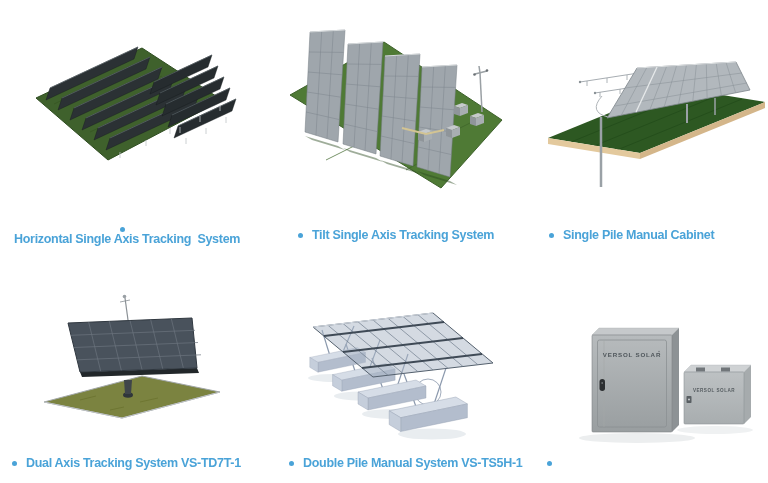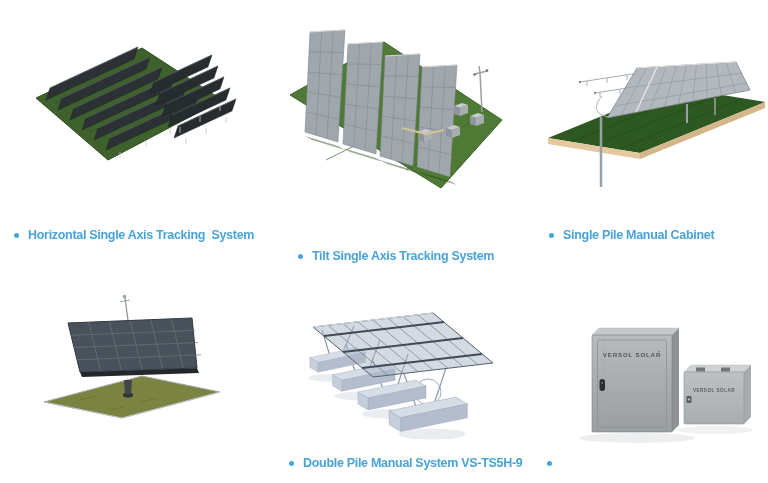--- a/index.html
+++ b/index.html
@@ -18,22 +18,22 @@
   #c5{left:512px;top:250px;height:233px;}
   .art{position:absolute;left:0;display:block;}
   .row1 .art{top:20px;width:256px;height:195px;}
   .row2 .art{top:30px;width:256px;height:180px;}
   .caption{
     position:absolute;display:flex;align-items:center;height:16px;
     color:#4aa3d8;font-size:12.5px;font-weight:bold;letter-spacing:-0.3px;
   }
   .row1 .caption{top:227px;}
   .row2 .caption{top:205px;}
-  #c0 .caption{left:14px;}
-  #c1 .caption{left:42px;margin-top:21px;}
+  #c0 .caption{left:14px;flex-direction:column;}
+  #c1 .caption{left:42px;}
   #c2 .caption{left:37px;}
   #c3 .caption{left:12px;}
   #c4 .caption{left:33px;}
   #c5 .caption{left:35px;}
   .bullet{width:5px;height:5px;border-radius:50%;background:#4aa3d8;margin-right:9px;flex:0 0 auto;}
   .label{white-space:pre;}
   text{font-family:"Liberation Sans", sans-serif;}
 </style>
 </head>
 <body>
@@ -241,20 +241,24 @@
           <line x1="74" y1="67.5" x2="198" y2="62.5"></line>
           <line x1="77" y1="79.8" x2="201" y2="74.8"></line>
         </g>
       </g>
       <g>
         <line x1="128" y1="40" x2="125" y2="18" stroke="#8a9095" stroke-width="1.2"></line>
         <line x1="120" y1="22" x2="130" y2="20" stroke="#8a9095" stroke-width="0.8"></line>
         <circle cx="124.5" cy="16.5" r="1.8" fill="#9aa0a5"></circle>
       </g>
     </svg>
+    <div class="caption">
+      <span class="bullet"></span>
+      <span class="label">Dual Axis Tracking System VS-TD7T-1</span>
+    </div>
   </div>
 
   <div class="cell row2" id="c4">
     <svg class="art" viewBox="0 0 256 180">
       <defs>
         <g id="block">
           <polygon points="-32,-8 26,-20 36,-14 -22,-2" fill="#d6dde7" stroke="#97a2b4" stroke-width="0.4"></polygon>
           <polygon points="-22,-2 36,-14 36,-2 -22,10" fill="#b3bdcd" stroke="#97a2b4" stroke-width="0.4"></polygon>
           <polygon points="-32,-8 -22,-2 -22,10 -32,4" fill="#c5cedb" stroke="#97a2b4" stroke-width="0.4"></polygon>
         </g>
@@ -296,21 +300,21 @@
         <g stroke="#3f4a56" stroke-width="1.8">
           <line x1="68" y1="56" x2="188" y2="42"></line>
           <line x1="87" y1="72" x2="207" y2="58"></line>
           <line x1="106" y1="88" x2="226" y2="74"></line>
         </g>
         <line x1="57" y1="47" x2="177" y2="33" stroke="#d7dde5" stroke-width="1"></line>
       </g>
     </svg>
     <div class="caption">
       <span class="bullet"></span>
-      <span class="label">Double Pile Manual System VS-TS5H-9</span>
+      <span class="label">Double Pile Manual System VS-TS5H-1</span>
     </div>
   </div>
 
   <div class="cell row2" id="c5">
     <svg class="art" viewBox="0 0 256 180">
       <defs>
         <linearGradient id="gradCabA" x1="0" y1="0" x2="0" y2="1">
           <stop offset="0" stop-color="#b7bbbd"></stop>
             <stop offset="1" stop-color="#999ea0"></stop>
         </linearGradient>

